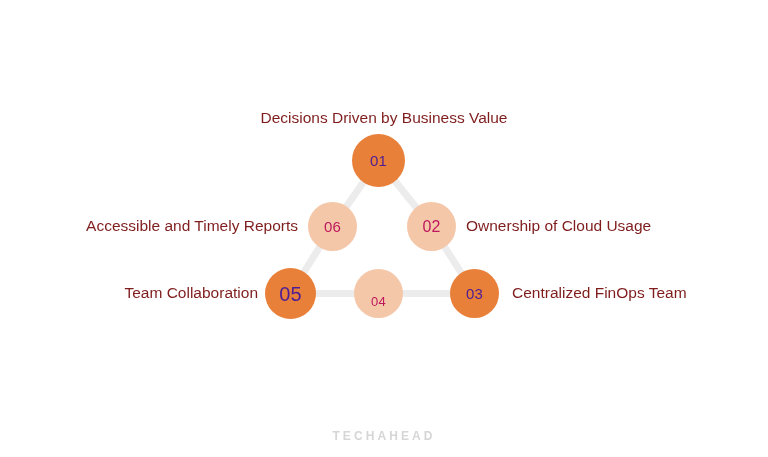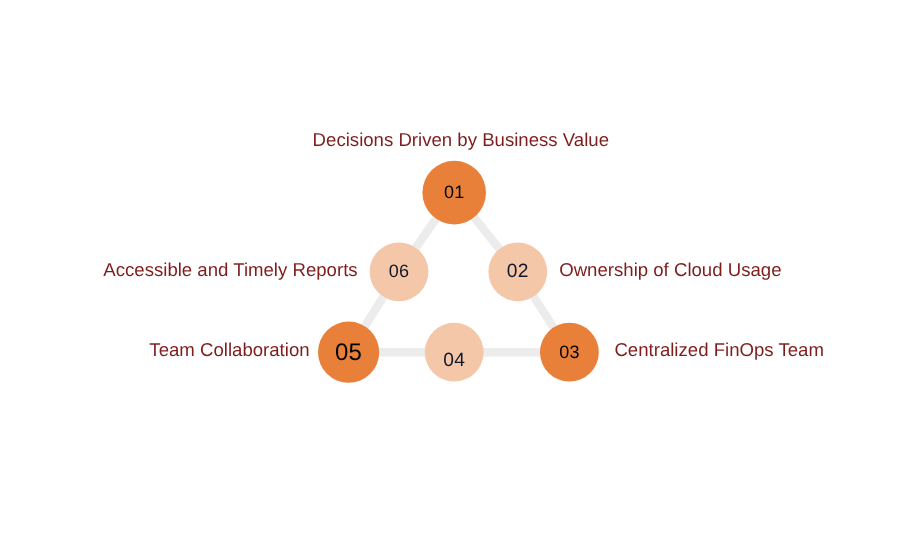--- a/index.html
+++ b/index.html
@@ -44,38 +44,38 @@
     font-family: "Liberation Sans", sans-serif;
     color: #ffffff;
     font-weight: 400;
     letter-spacing: 0.2px;
     line-height: 1;
     user-select: none;
   }
 
   .node.dark  { background: #e8803a; }
   .node.light { background: #f5c7a9; }
-  .node.dark  .num { color: #000000; }
-  .node.light .num { color: #0f172a; }
+  .node.dark  .num { color: #4c1d95; }
+  .node.light .num { color: #be185d; }
 
   
   #node-01 { left: 352px; top: 134px; width: 53px; height: 53px; }
   #node-01 .num { font-size: 15px; }
 
   #node-06 { left: 308px; top: 202px; width: 49px; height: 49px; }
   #node-06 .num { font-size: 15px; }
 
   #node-02 { left: 407px; top: 202px; width: 49px; height: 49px; }
   #node-02 .num { font-size: 16px; }
 
   #node-05 { left: 265px; top: 268px; width: 51px; height: 51px; }
   #node-05 .num { font-size: 20px; }
 
   #node-04 { left: 354px; top: 269px; width: 49px; height: 49px; }
-  #node-04 .num { font-size: 16px; margin-top: 15px; }
+  #node-04 .num { font-size: 13px; margin-top: 15px; }
 
   #node-03 { left: 450px; top: 269px; width: 49px; height: 49px; }
   #node-03 .num { font-size: 15px; }
 
   
   .label {
     position: absolute;
     z-index: 4;
     color: #7f1d1d;
     font-family: "Liberation Sans", sans-serif;
@@ -150,14 +150,15 @@
   <div class="node dark" id="node-03">
     <span class="num">03</span>
   </div>
 
   <div class="label" id="label-01">Decisions Driven by Business Value</div>
   <div class="label" id="label-02">Ownership of Cloud Usage</div>
   <div class="label" id="label-06">Accessible and Timely Reports</div>
   <div class="label" id="label-03">Centralized FinOps Team</div>
   <div class="label" id="label-05">Team Collaboration</div>
 
+  <div id="watermark">TECHAHEAD</div>
 
 </div>
 
 </body></html>

